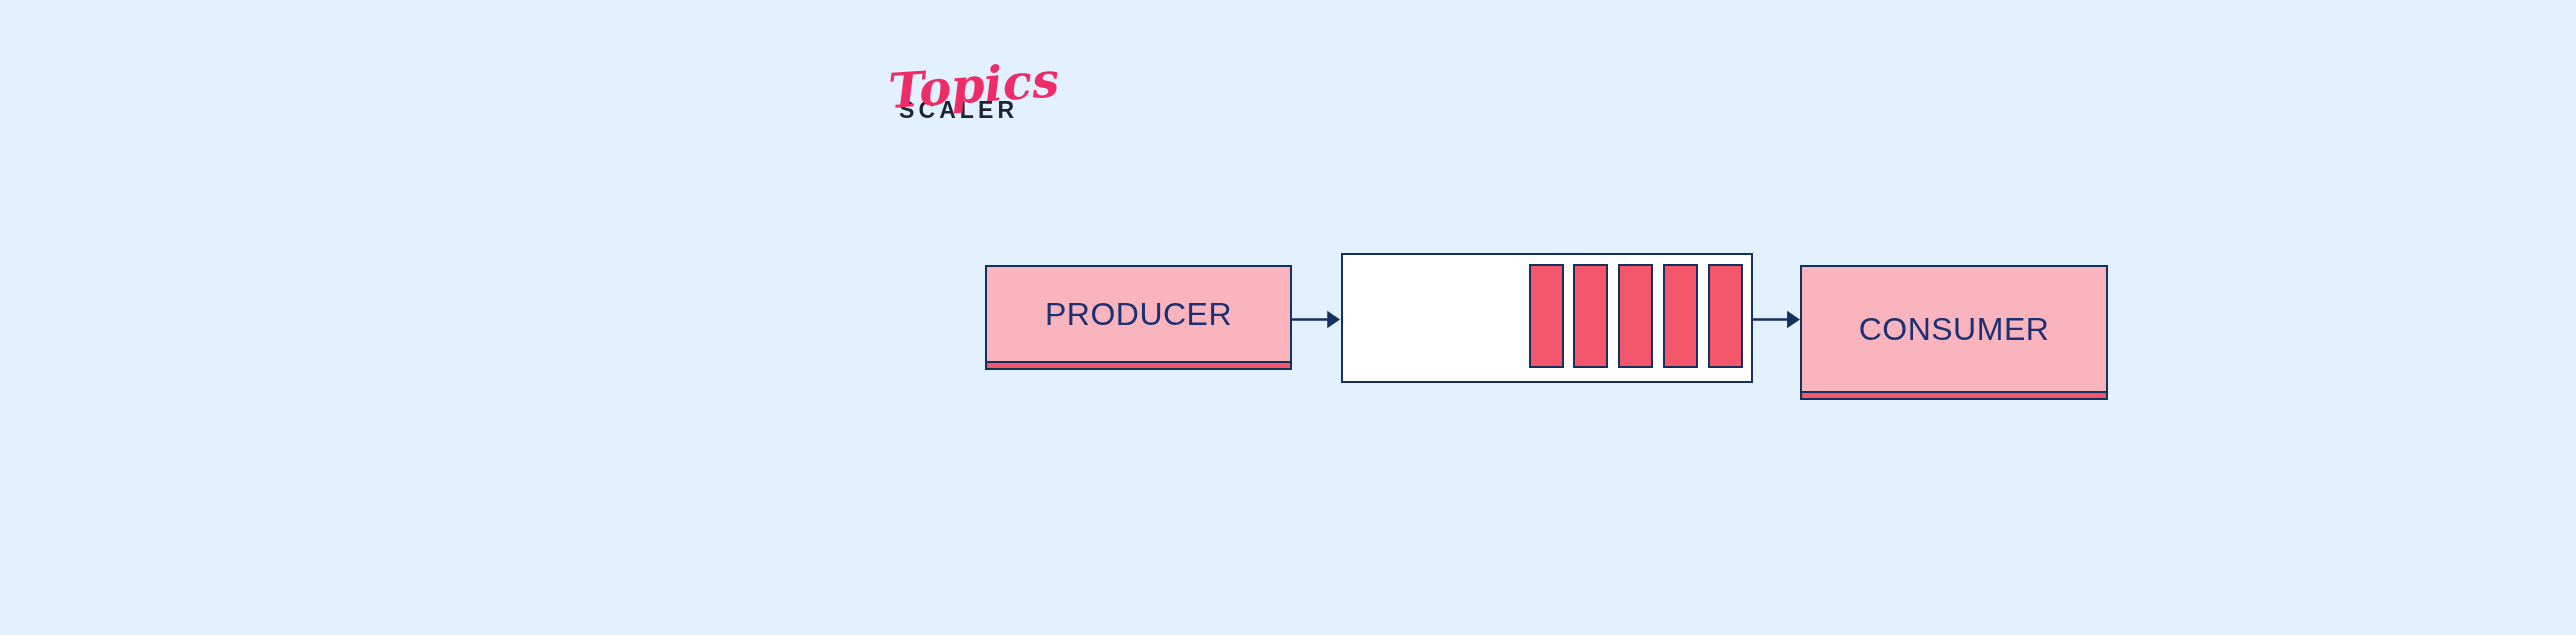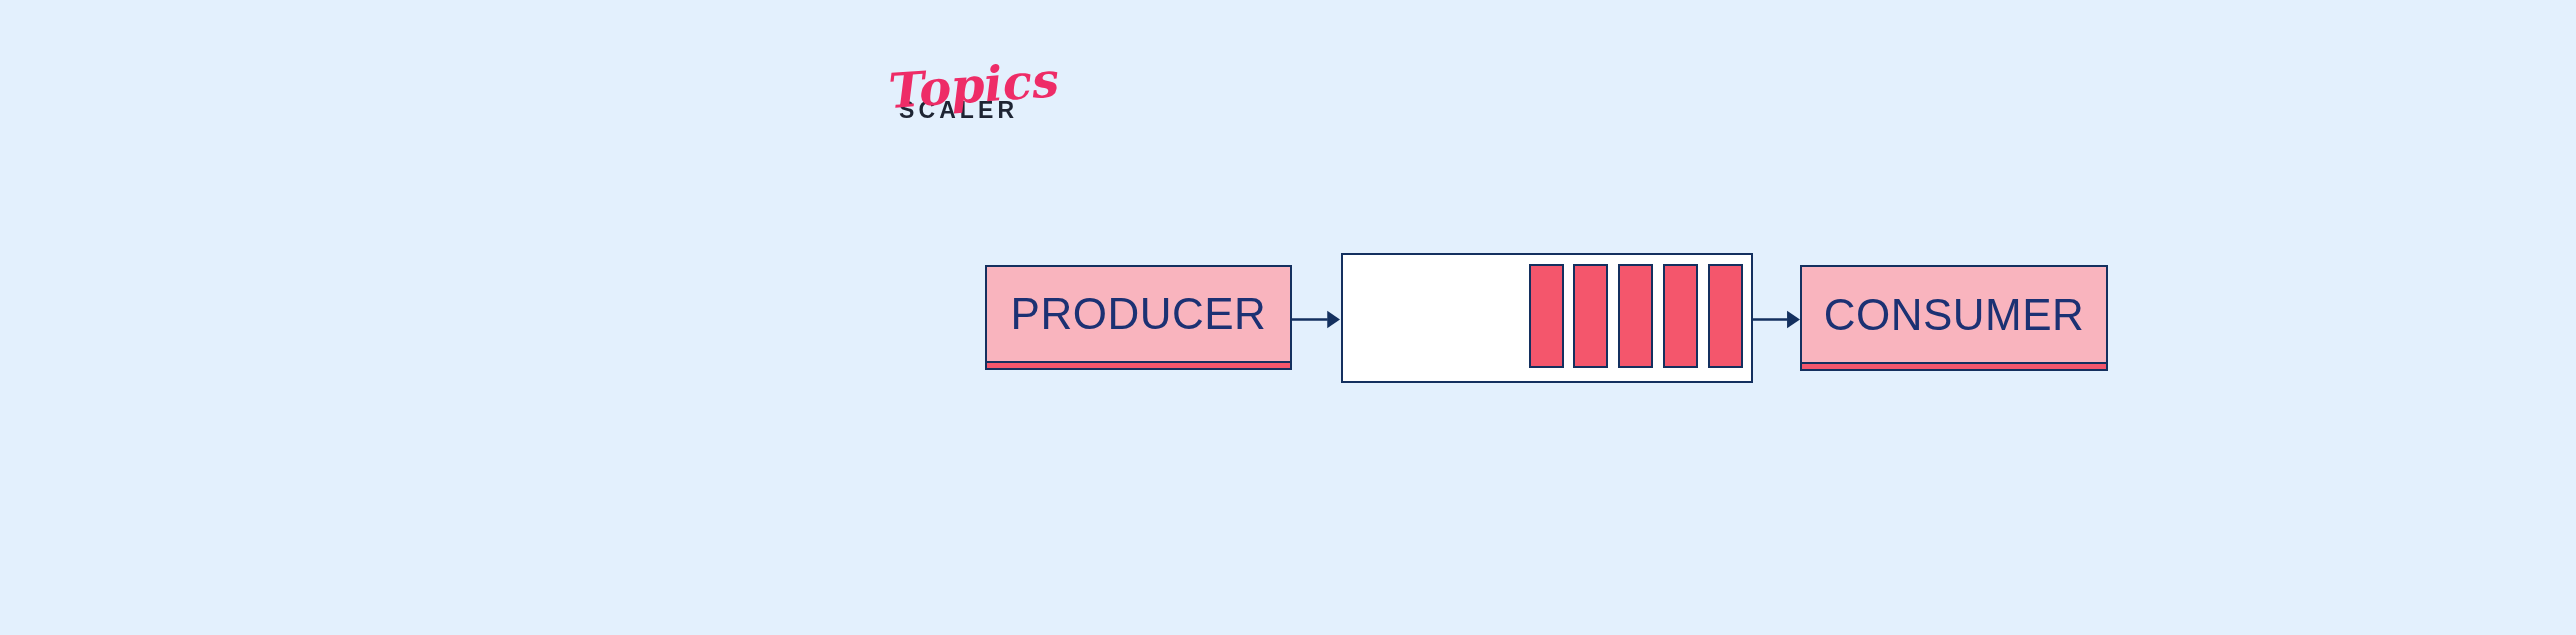--- a/index.html
+++ b/index.html
@@ -44,33 +44,33 @@
   }
   
   .node{
     position:absolute;
     border:2.6px solid var(--border-navy);
     background:var(--node-fill);
     display:flex;align-items:center;justify-content:center;
   }
   .node-label{
     color:var(--label-navy);
-    font-size:44px;line-height:1;
+    font-size:32px;line-height:1;
     letter-spacing:0.5px;
     margin-bottom:6.2px;
     white-space:nowrap;
   }
   .node-accent{
     position:absolute;left:0;right:0;bottom:0;
     height:7.2px;
     background:var(--accent-red);
     border-top:2.1px solid var(--border-navy);
   }
   .producer{left:985px;top:265px;width:307px;height:105px;}
-  .consumer{left:1800px;top:265px;width:308px;height:106px;}
+  .consumer{left:1800px;top:265px;width:308px;height:135px;}
   
   .buffer{
     position:absolute;left:1341px;top:253px;width:412px;height:130px;
     border:2.6px solid var(--border-navy);
     background:var(--buffer-fill);
   }
   .slots{
     position:absolute;top:9.3px;right:8.2px;
     display:flex;gap:9.8px;
   }

